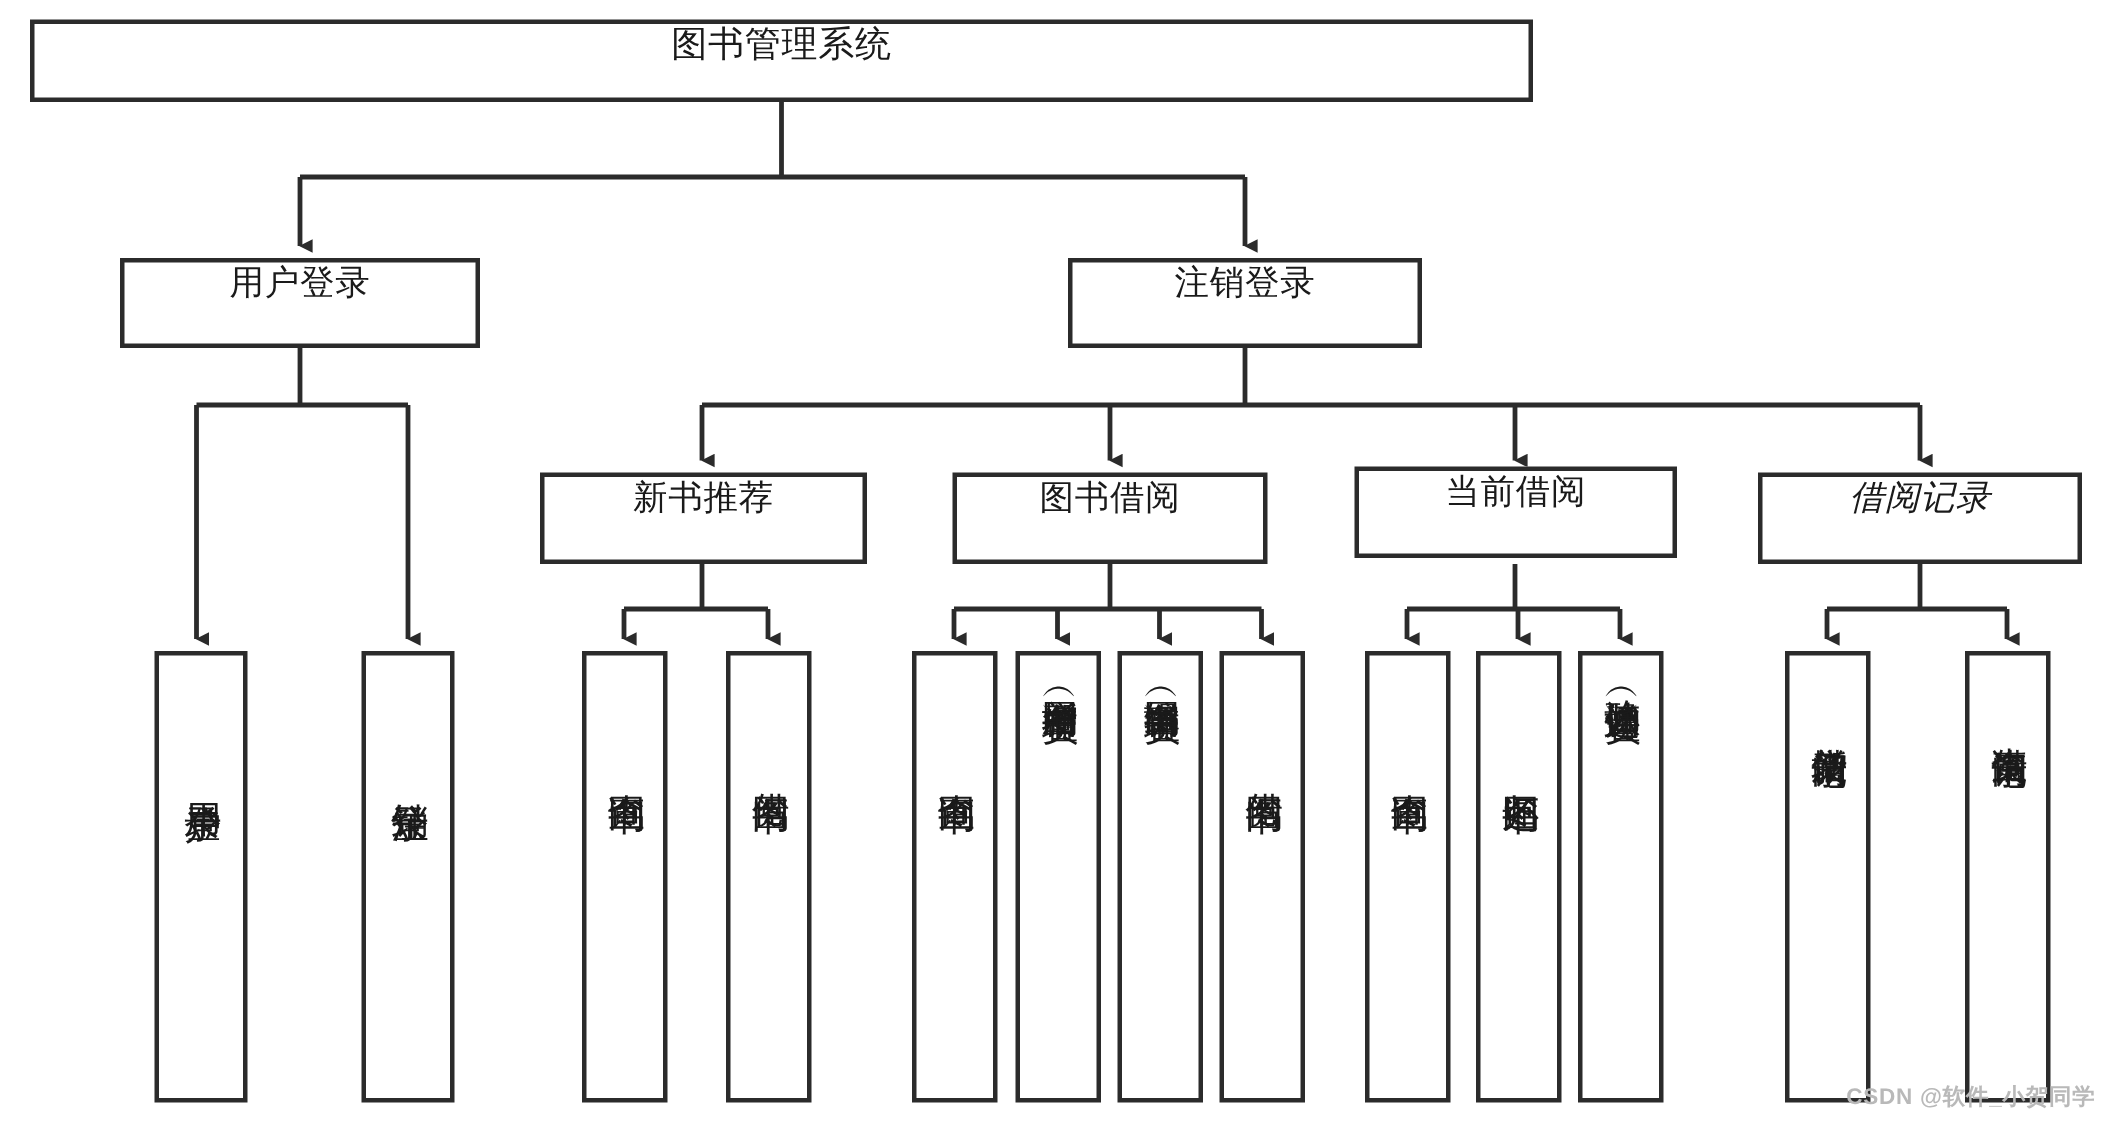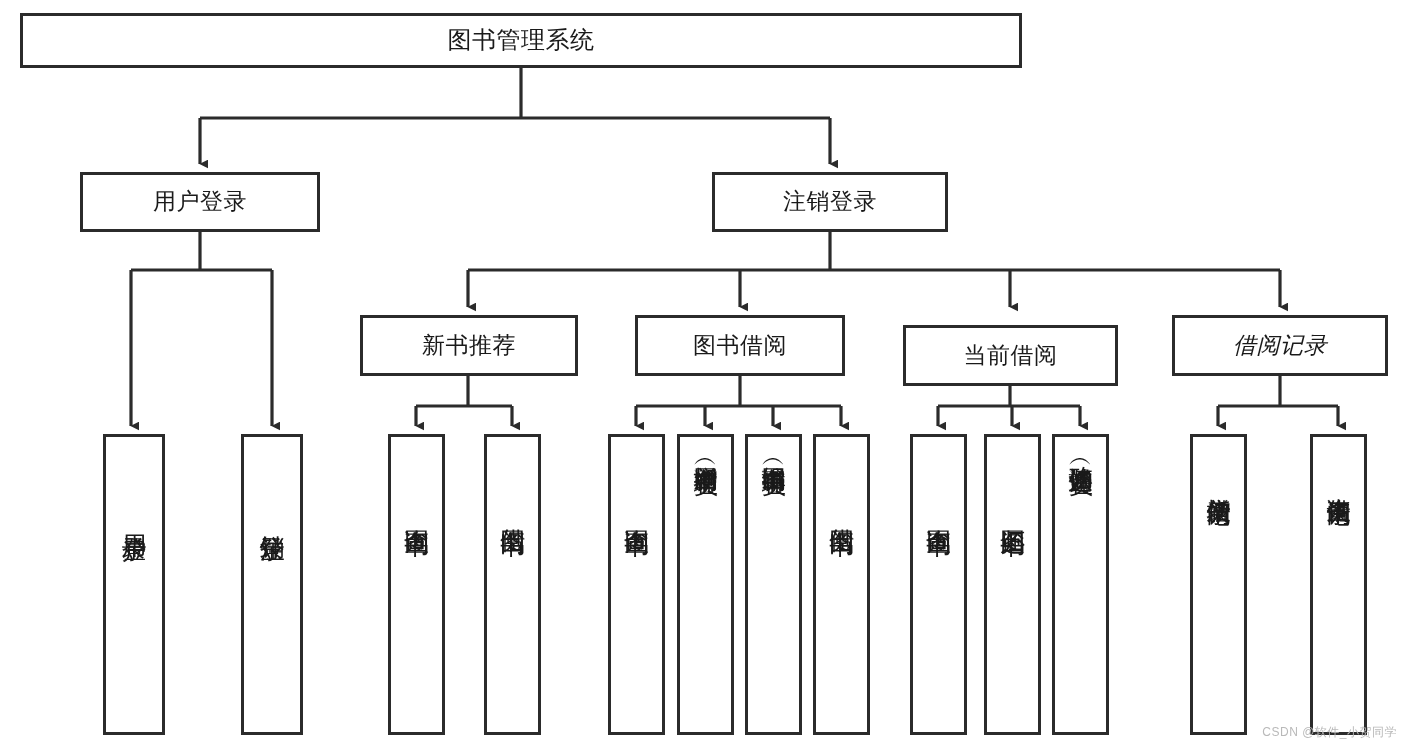--- a/index.html
+++ b/index.html
@@ -24,21 +24,20 @@
     width: 1405px;
     height: 747px;
     pointer-events: none;
   }
   .node {
     position: absolute;
     box-sizing: border-box;
     background: #ffffff;
     border: 3px solid #2b2b2b;
     display: flex;
-    align-items: center;
     justify-content: center;
     color: #1a1a1a;
     z-index: 2;
   }
   .node .lbl {
     display: block;
     text-align: center;
     line-height: 1.18;
     letter-spacing: 0.5px;
   }
@@ -59,25 +58,26 @@
     font-size: 25px;
     line-height: 1.02;
     letter-spacing: 1px;
     white-space: nowrap;
   }
   .node.vert.tall .lbl { font-size: 24px; }
   .watermark {
     position: absolute;
     right: 8px;
     bottom: 6px;
-    font-size: 12px;
+    font-size: 15px;
     color: #b9b9b9;
     z-index: 5;
     white-space: nowrap;
     letter-spacing: 0.5px;
+    font-weight: bold;
   }
 </style>
 </head>
 <body>
 
 <div id="canvas">
 
   <svg class="lines" viewBox="0 0 1405 747">
     <defs>
       <marker id="arrow" markerWidth="10" markerHeight="10" refX="4.5" refY="8.4" orient="auto" markerUnits="userSpaceOnUse">
@@ -141,21 +141,21 @@
   <div class="node horiz" style="left:712px; top:172px; width:236px; height:60px;">
     <span class="lbl">注销登录</span>
   </div>
 
   <div class="node horiz" style="left:635px; top:315px; width:210px; height:61px;">
     <span class="lbl">图书借阅</span>
   </div>
   <div class="node horiz" style="left:360px; top:315px; width:218px; height:61px;">
     <span class="lbl">新书推荐</span>
   </div>
-  <div class="node horiz" style="left:903px; top:325px; width:215px; height:61px;">
+  <div class="node horiz" style="left:903px; top:311px; width:215px; height:61px;">
     <span class="lbl">当前借阅</span>
   </div>
   <div class="node horiz" style="left:1172px; top:315px; width:216px; height:61px;font-style:italic;">
     <span class="lbl">借阅记录</span>
   </div>
 
   <div class="node vert" style="left:103px; top:434px; width:62px; height:301px; padding-top:78px;">
     <span class="lbl">用户登录</span>
   </div>
   <div class="node vert" style="left:241px; top:434px; width:62px; height:301px; padding-top:78px;">

